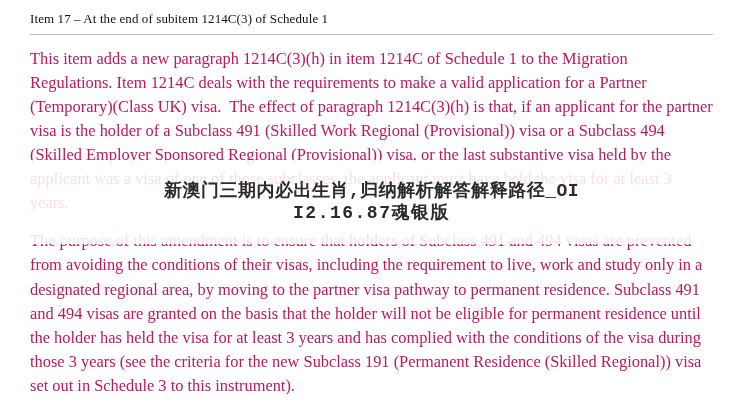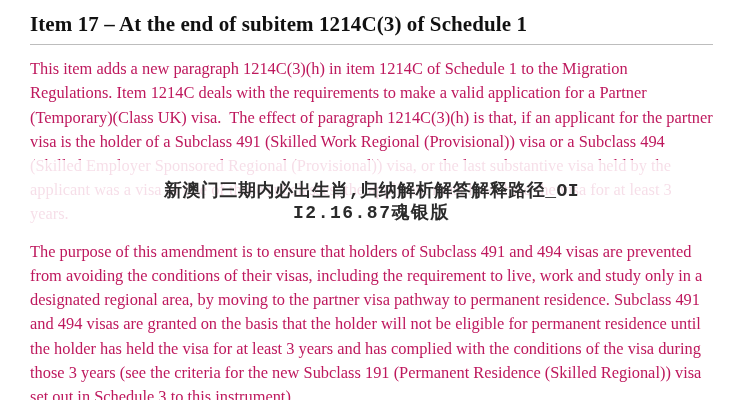--- a/index.html
+++ b/index.html
@@ -16,22 +16,22 @@
   .page {
     position: relative;
     width: 743px;
     height: 400px;
     background: #ffffff;
     box-sizing: border-box;
     padding: 10px 30px 0 30px;
   }
   .doc-heading {
     font-family: "Liberation Serif", serif;
-    font-size: 21px;
-    font-weight: bold;
+    font-size: 13px;
+    font-weight: normal;
     color: #111111;
     letter-spacing: 0.1px;
     margin: 0 0 6px 0;
     line-height: 1.35;
   }
   .rule {
     border: 0;
     border-top: 1px solid #bdbdbd;
     margin: 4px 0 12px 0;
   }

